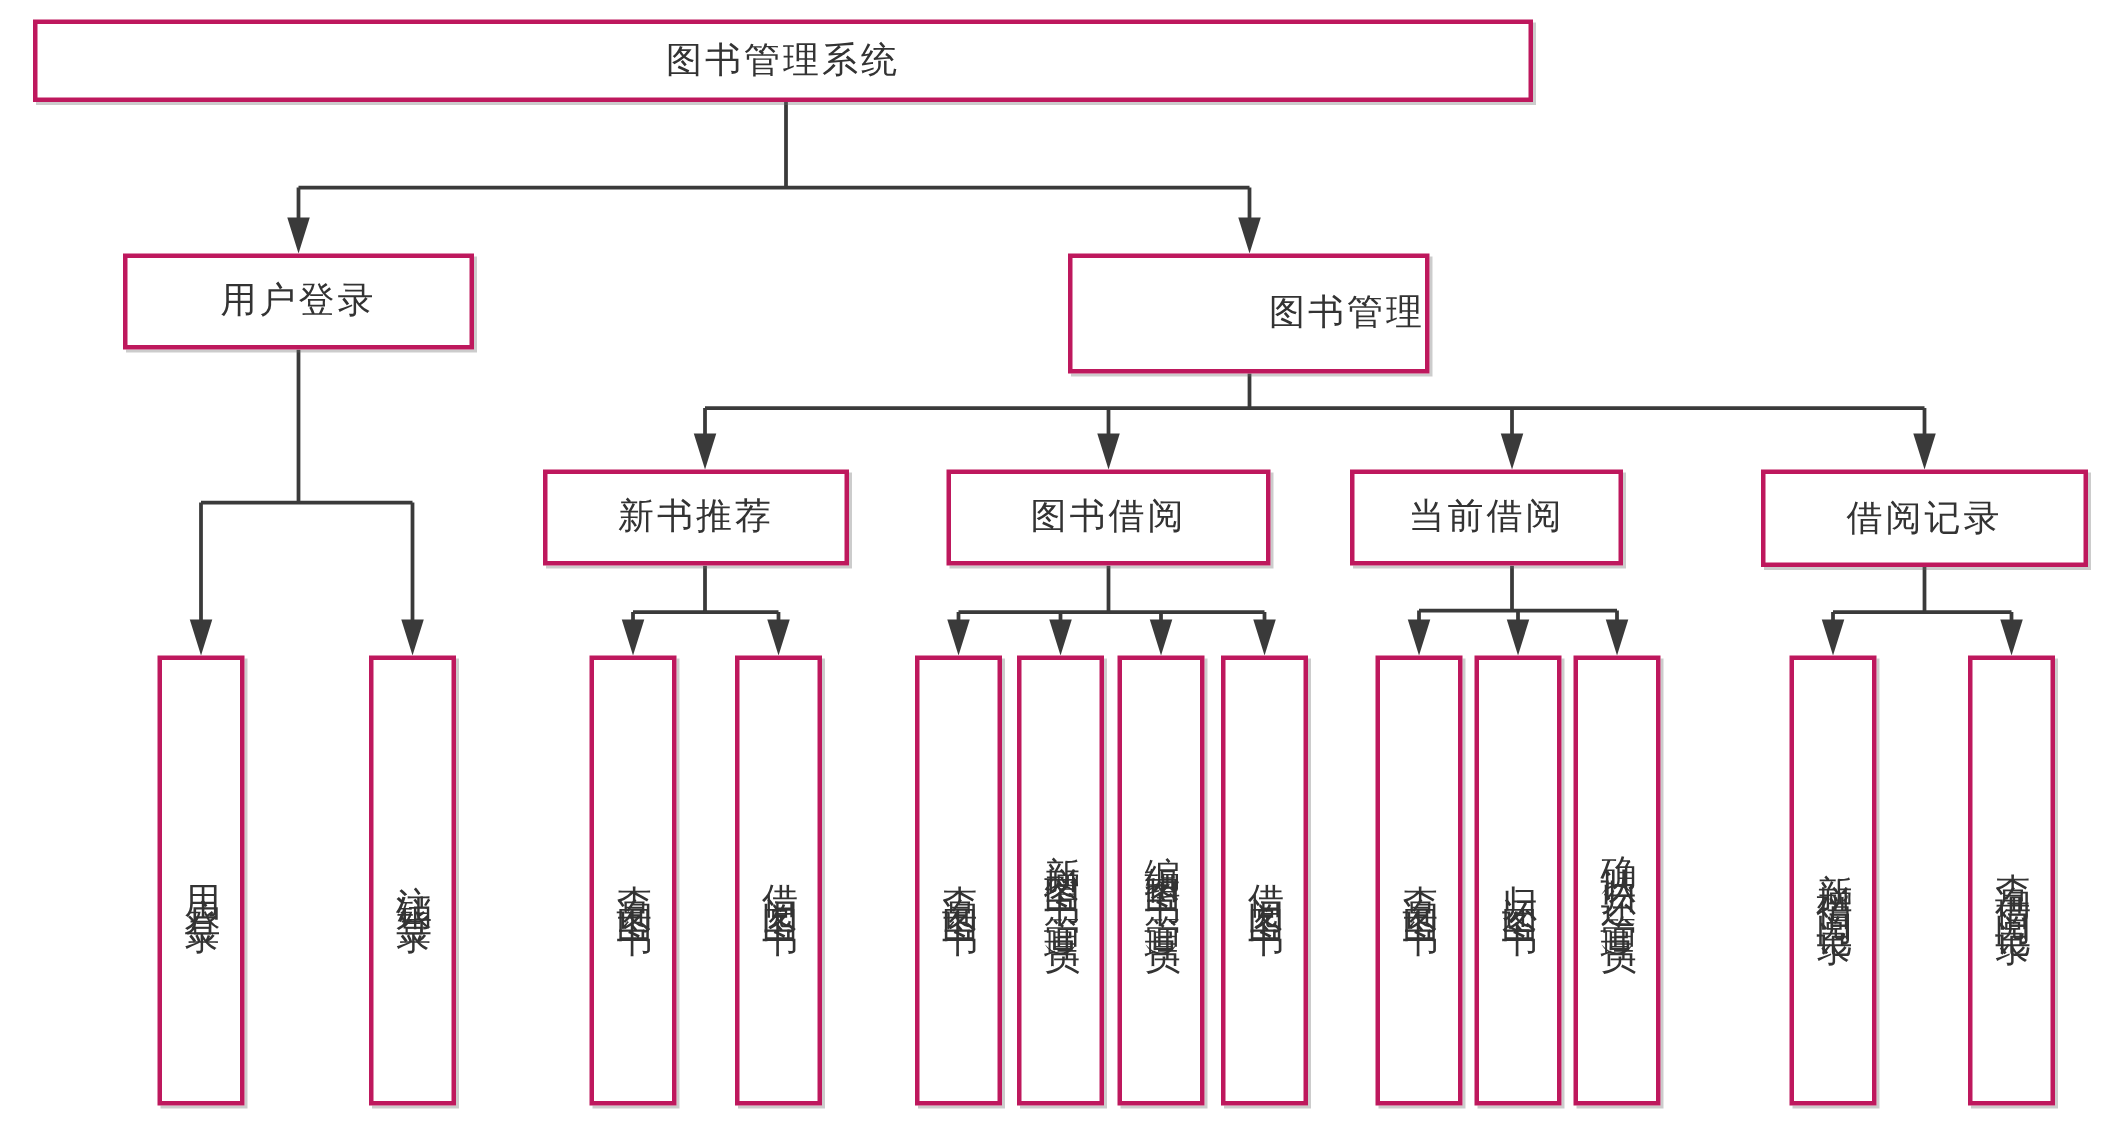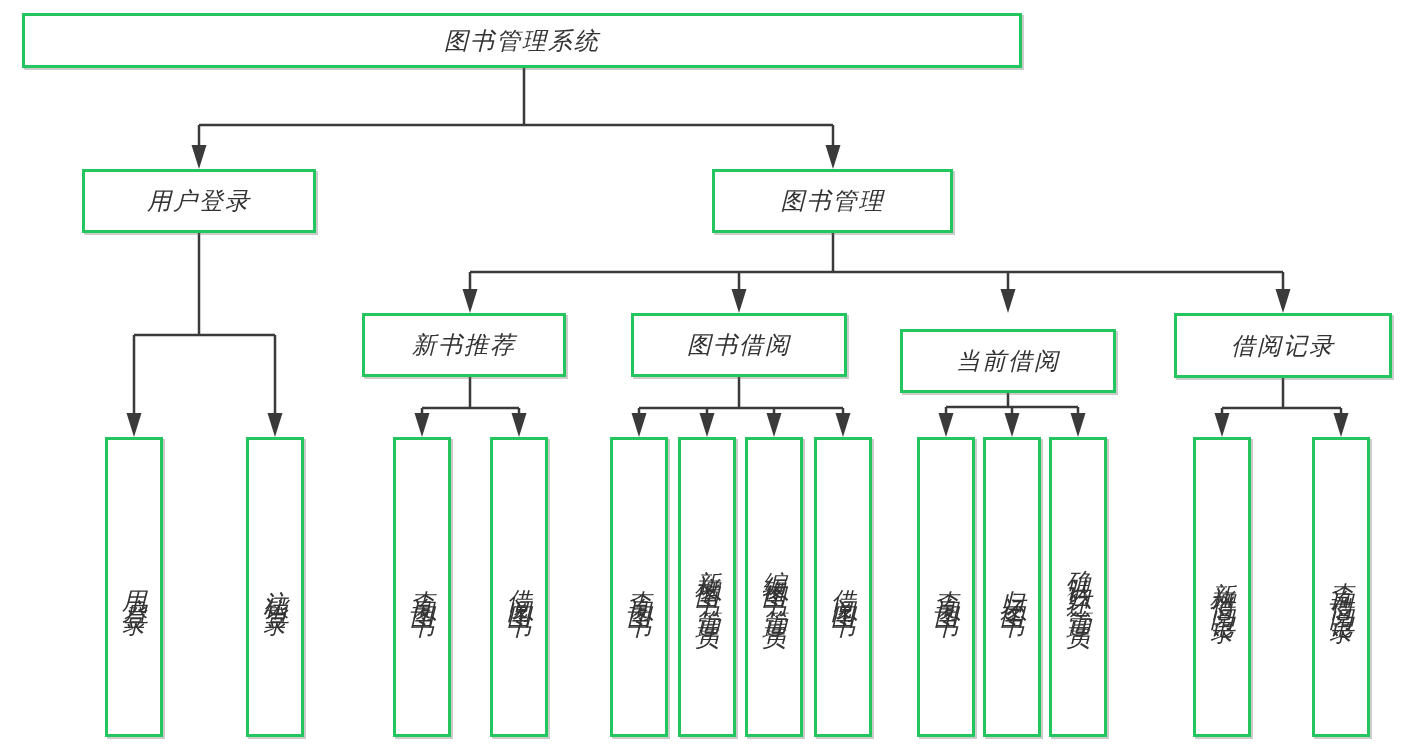--- a/index.html
+++ b/index.html
@@ -13,42 +13,41 @@
   }
   #connectors {
     position: absolute;
     left: 0; top: 0;
     width: 1405px; height: 747px;
     z-index: 1;
   }
   .node {
     position: absolute;
     box-sizing: border-box;
-    border: 3px solid #22c55e;
+    border: 3px solid #be185d;
     background: #ffffff;
     display: flex;
     align-items: center;
     justify-content: center;
     color: #333333;
     z-index: 2;
     box-shadow: 2px 2px 0 rgba(110,110,110,0.35);
-    font-style: italic;
   }
   .hlabel {
     font-size: 24px;
     letter-spacing: 2px;
     line-height: 1;
     white-space: nowrap;
   }
   .root  { left: 22px;  top: 13px;  width: 1000px; height: 55px; }
   .l2a   { left: 82px;  top: 169px; width: 234px;  height: 64px; }
-  .l2b   { left: 712px; top: 169px; width: 241px;  height: 64px; }
+  .l2b   { left: 712px; top: 169px; width: 241px;  height: 80px; justify-content: flex-end; }
   .l3a   { left: 362px;  top: 313px; width: 204px; height: 64px; }
   .l3b   { left: 631px;  top: 313px; width: 216px; height: 64px; }
-  .l3c   { left: 900px;  top: 313px; width: 216px; height: 64px; margin-top: 16px; }
+  .l3c   { left: 900px;  top: 313px; width: 182px; height: 64px; }
   .l3d   { left: 1174px; top: 313px; width: 218px; height: 65px; }
   .leaf  { top: 437px; width: 58px; height: 300px; }
   .vtext {
     writing-mode: vertical-rl;
     text-orientation: mixed;
     font-size: 24px;
     letter-spacing: 8px;
     line-height: 1;
   }
   .lf1  { left: 105px; }

